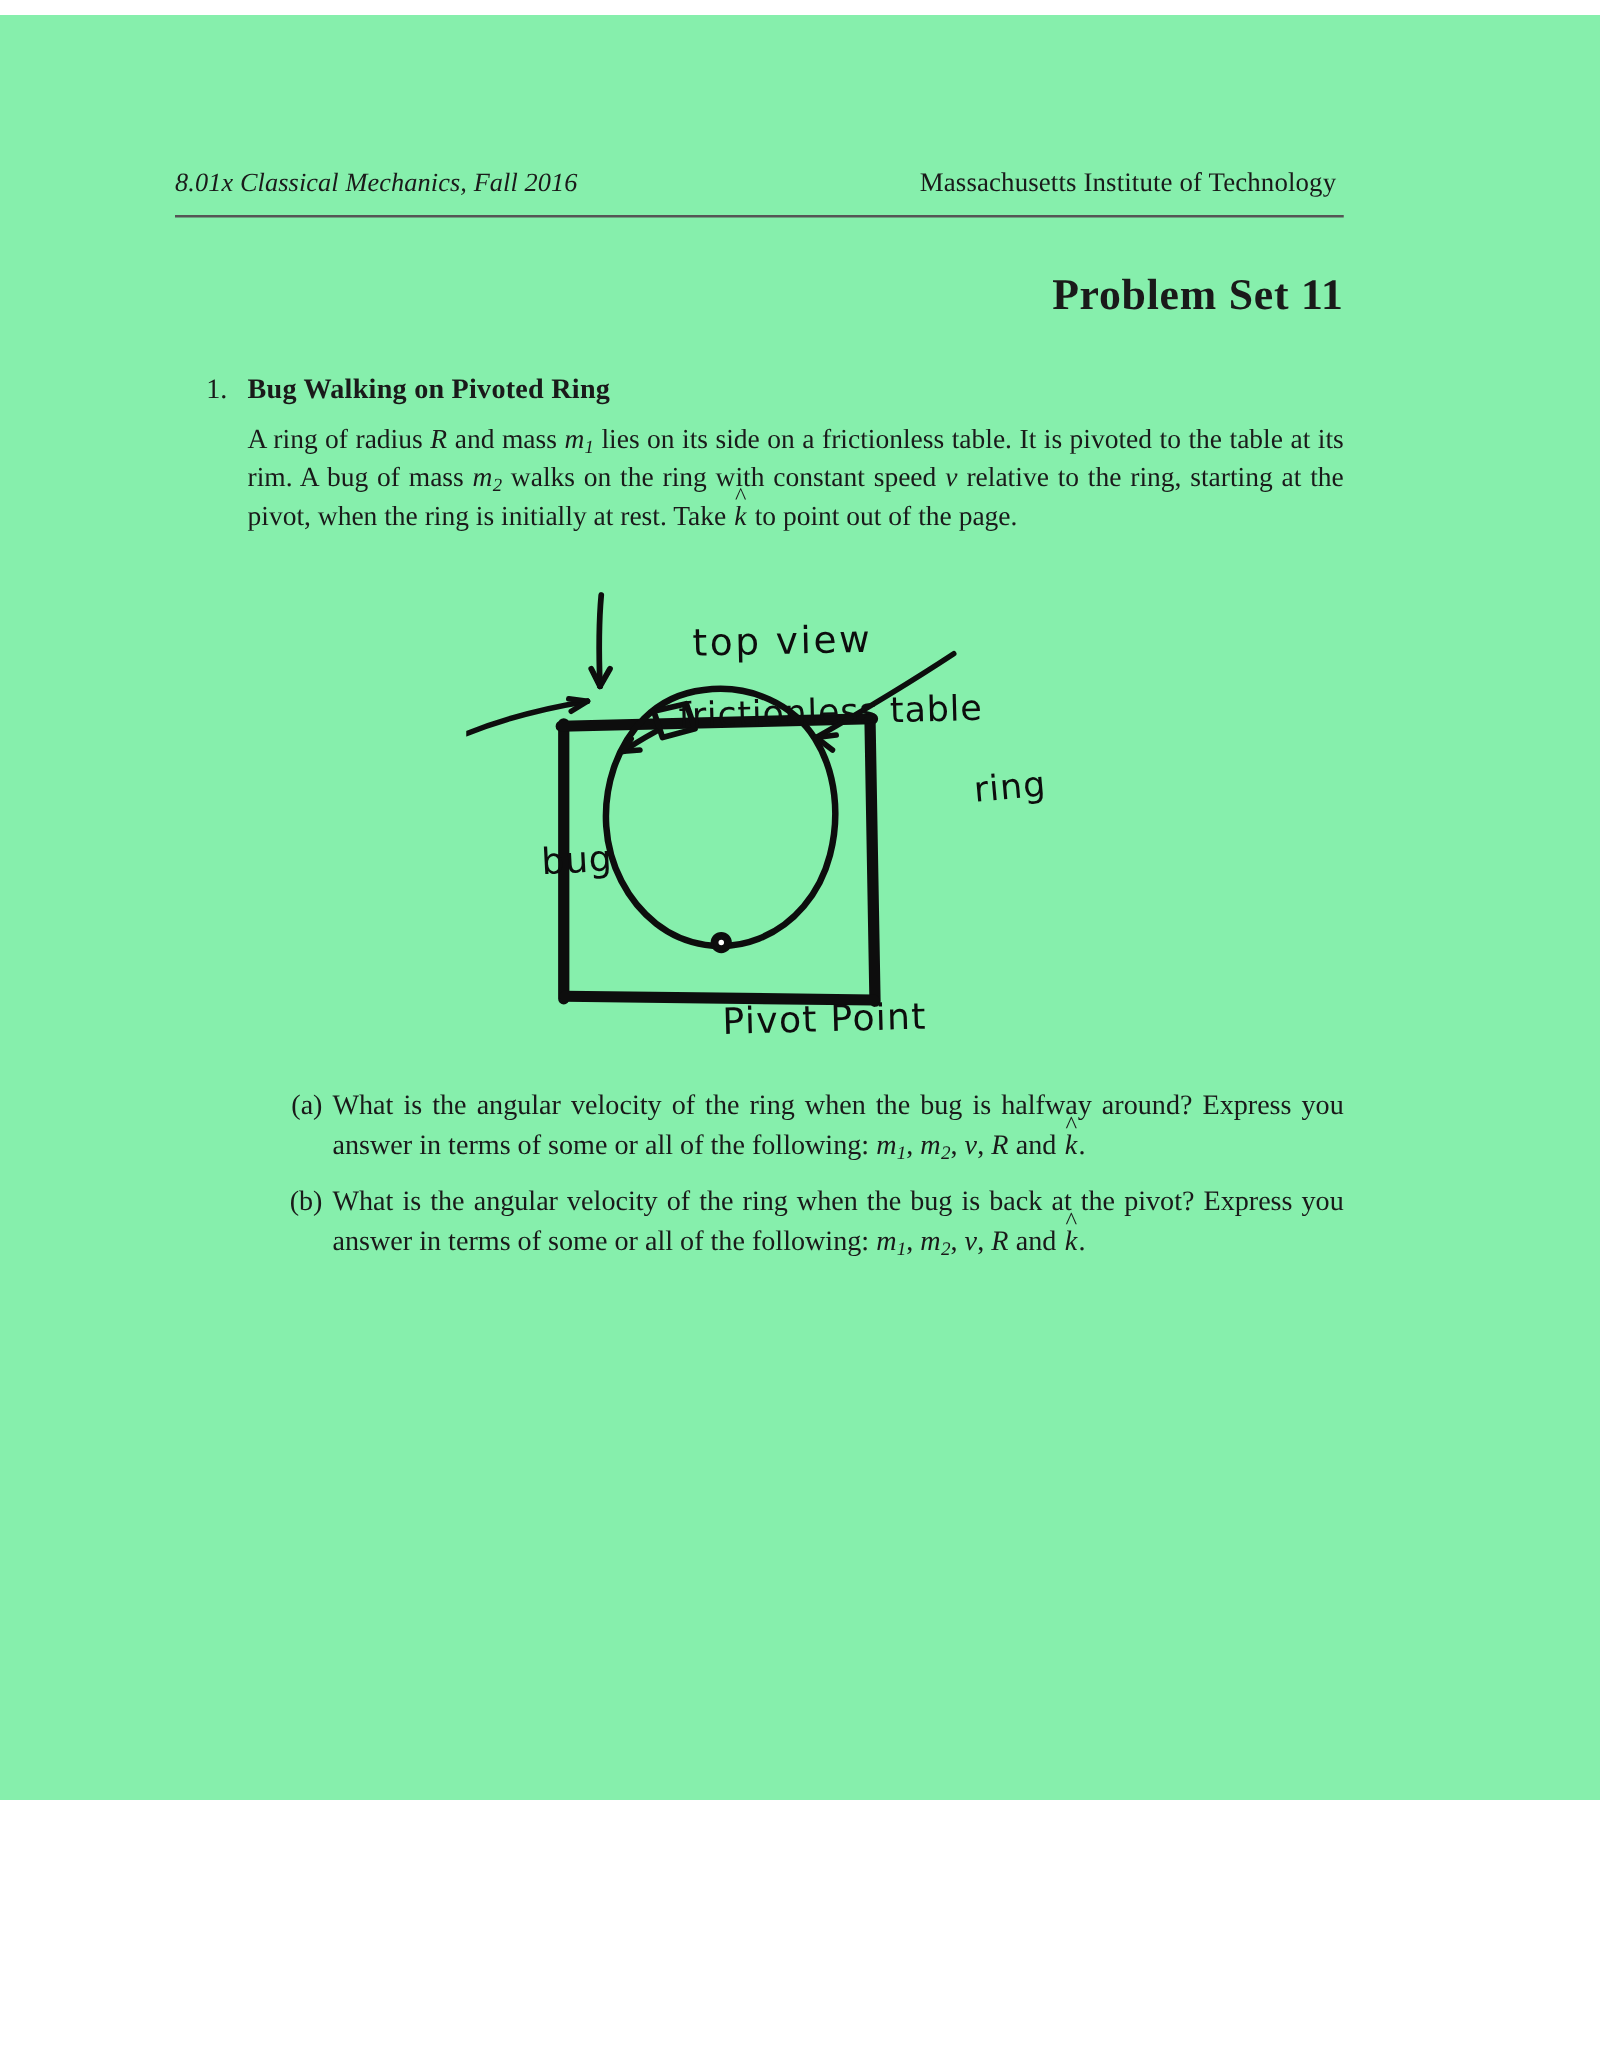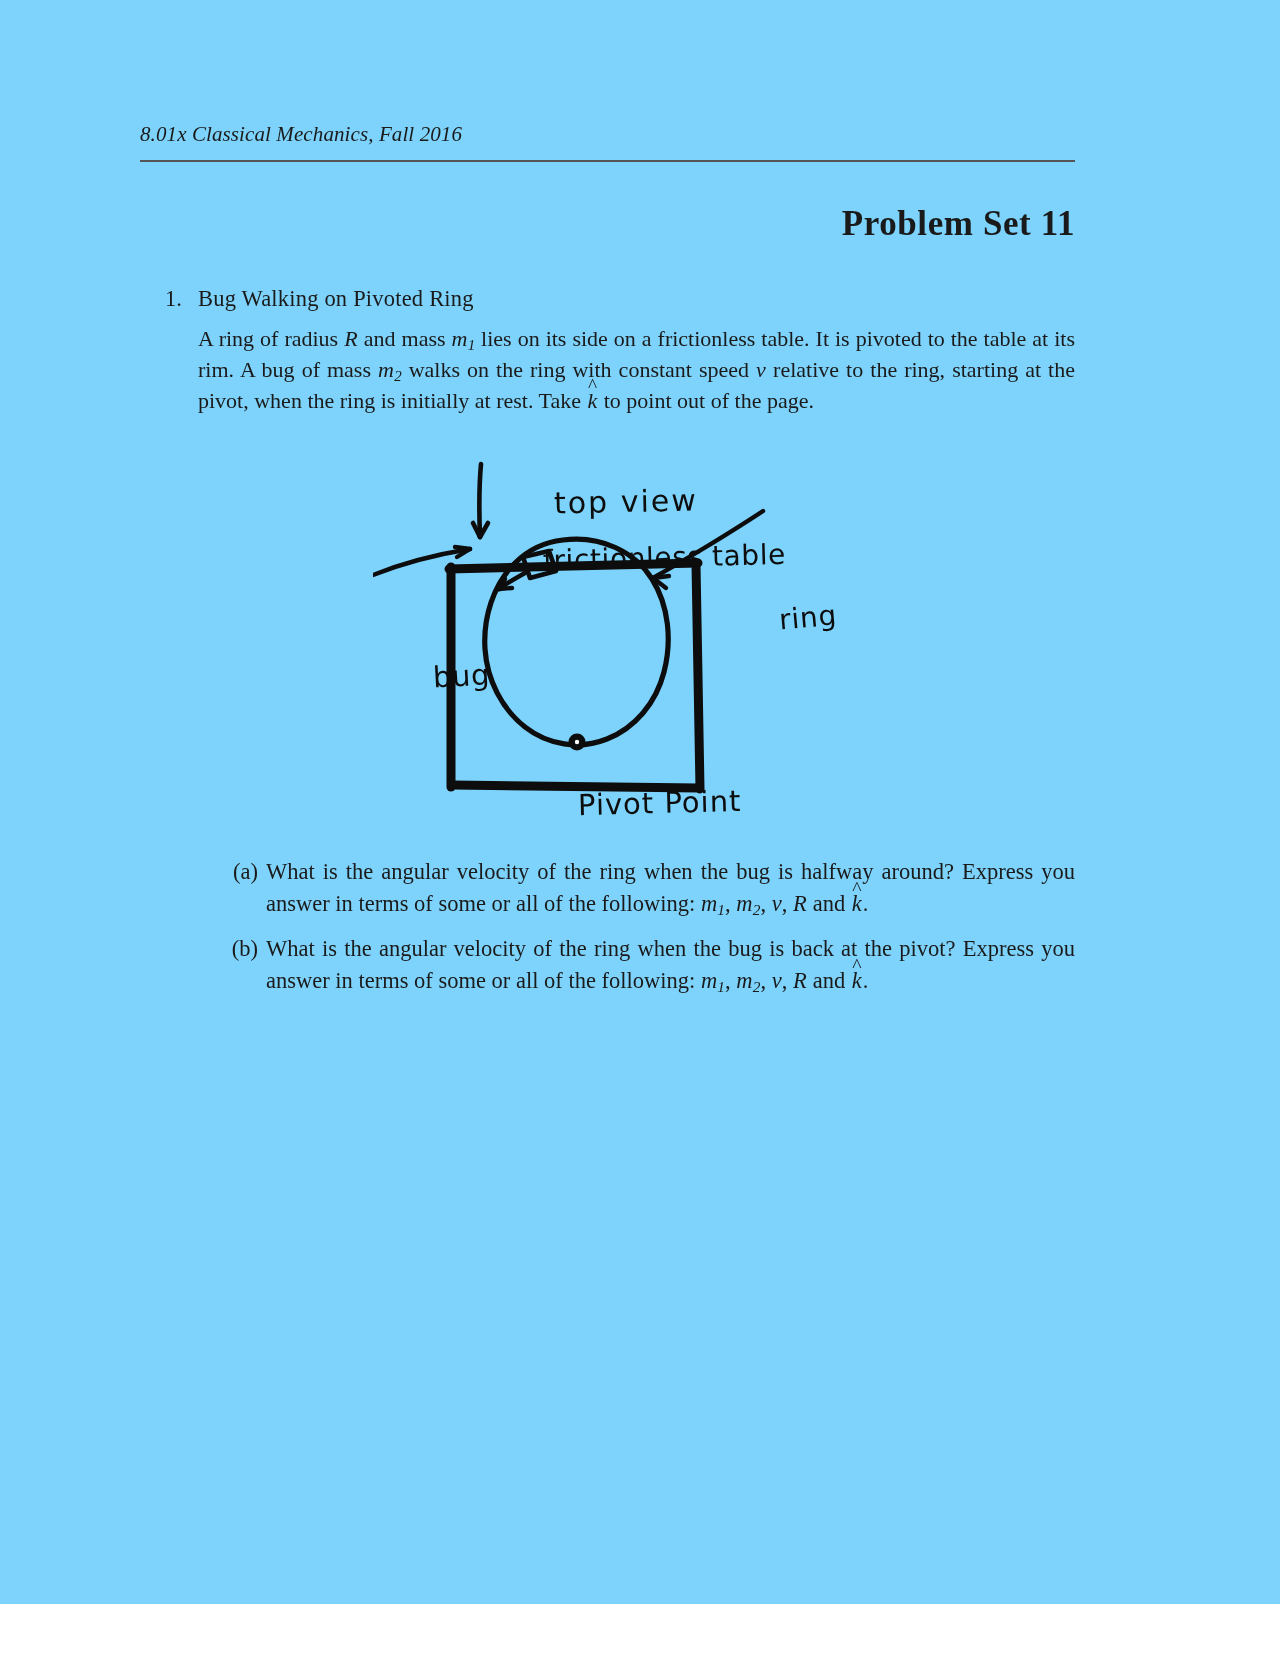--- a/index.html
+++ b/index.html
@@ -8,23 +8,23 @@
     padding: 0;
     background: #ffffff;
   }
   body {
     font-family: "Liberation Serif", "DejaVu Serif", serif;
     color: #1a1a1a;
   }
   .page {
     position: relative;
     width: 1280px;
-    height: 1604px;
-    margin: 0 auto;
-    background: #7dd3fc;
+    height: 1428px;
+    margin: 12px auto;
+    background: #86efac;
     overflow: hidden;
   }
   .content {
     position: absolute;
     left: 140px;
     top: 122px;
     width: 935px;
   }
   
   .runhead {
@@ -63,21 +63,21 @@
     padding-left: 58px;
   }
   .problem-number {
     position: absolute;
     left: 25px;
     top: 0;
     font-size: 22.5px;
   }
   .problem-heading {
     font-size: 22.5px;
-    font-weight: normal;
+    font-weight: bold;
     letter-spacing: .2px;
   }
   .problem-body {
     margin-top: 11px;
     font-size: 22px;
     line-height: 1.42;
     text-align: justify;
     text-justify: inter-word;
   }
   .problem-body p { margin: 0; }
@@ -141,20 +141,21 @@
   }
 </style>
 </head>
 <body>
 
 <div class="page">
   <div class="content">
 
     <div class="runhead">
       <div class="left">8.01x Classical Mechanics, Fall 2016</div>
+      <div class="right">Massachusetts Institute of Technology</div>
     </div>
     <div class="rule"></div>
 
     <div class="doc-title">Problem Set 11</div>
 
     <div class="problem">
       <div class="problem-number">1.</div>
       <div class="problem-heading">Bug Walking on Pivoted Ring</div>
       <div class="problem-body">
         <p>

